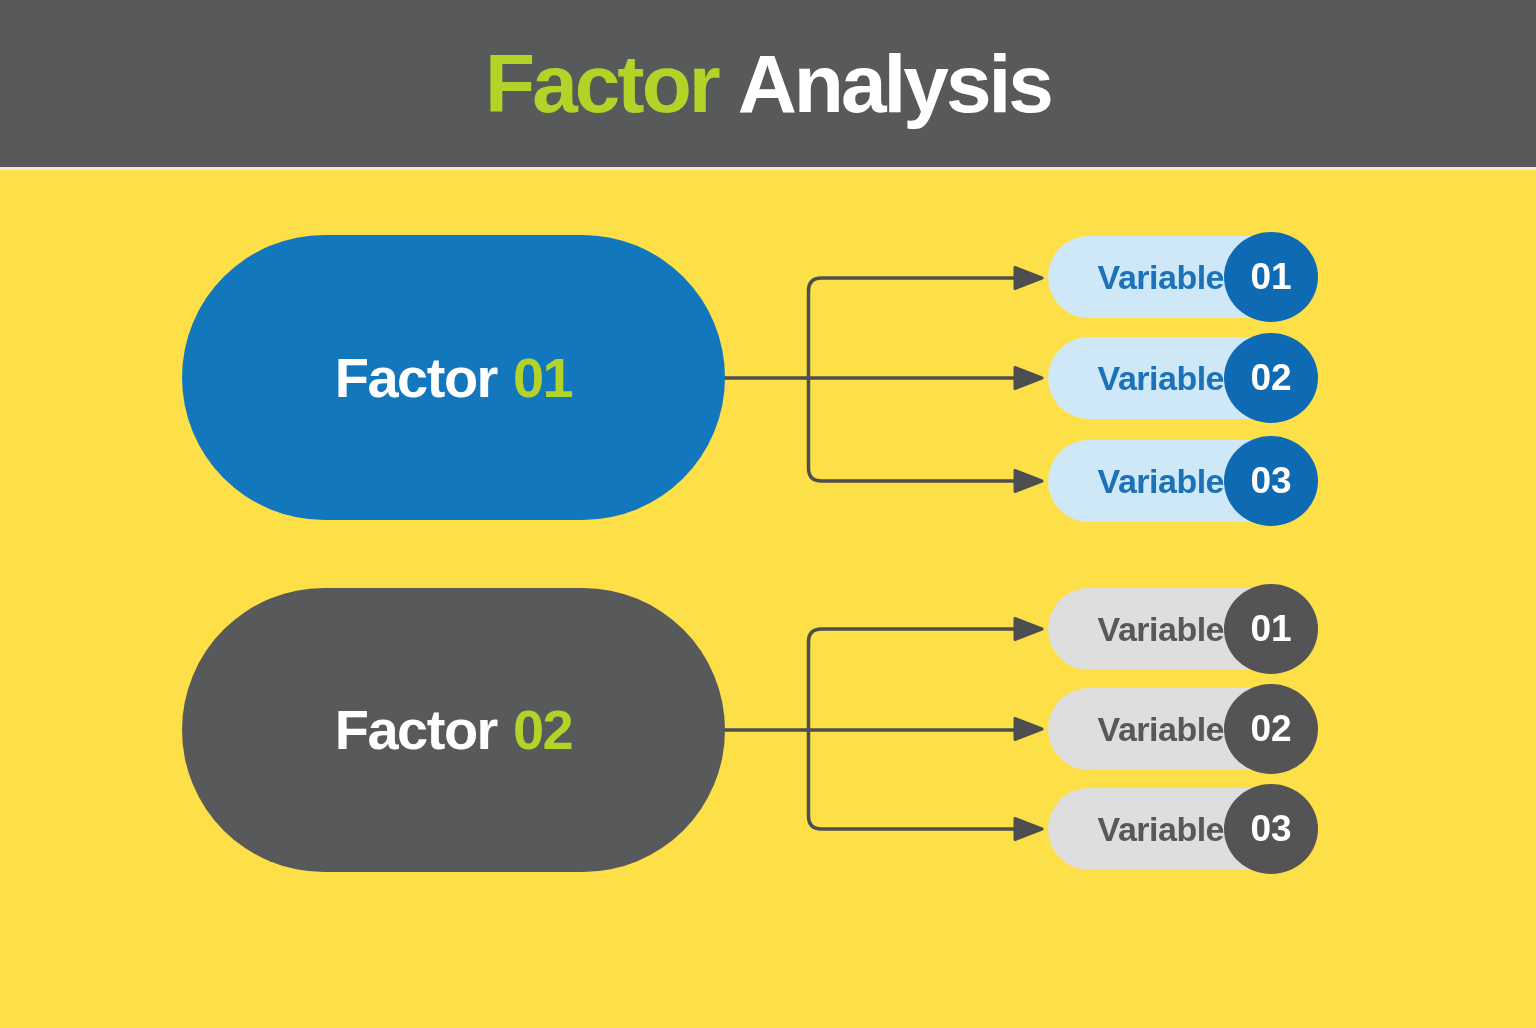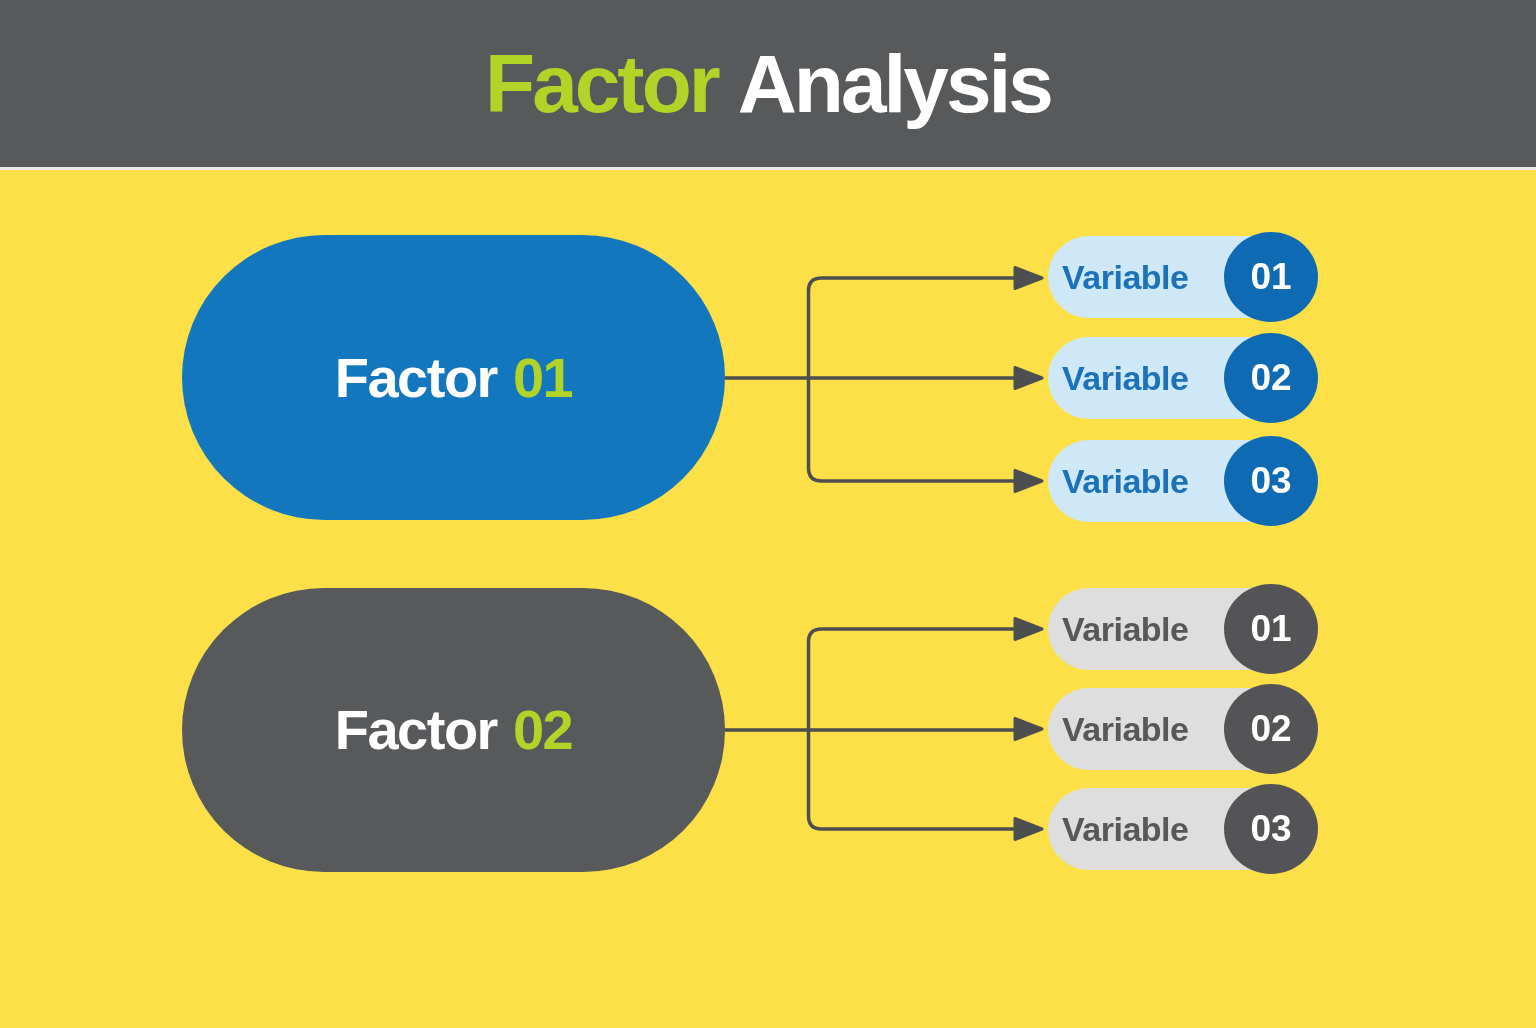--- a/index.html
+++ b/index.html
@@ -66,21 +66,21 @@
     width: 262px;
     height: 82px;
     border-radius: 41px;
     display: flex;
     align-items: center;
   }
   .var-pill.blue { background: #cfe8f8; }
   .var-pill.gray { background: #dedede; }
   .var-label {
     flex: 1;
-    text-align: left;
+    text-align: right;
     padding-left: 14px;
     padding-right: 86px;
     font-size: 34px;
     font-weight: bold;
     letter-spacing: -0.5px;
   }
   .var-pill.blue .var-label { color: #1b72b8; }
   .var-pill.gray .var-label { color: #57585a; }
   .var-circle {
     position: absolute;

